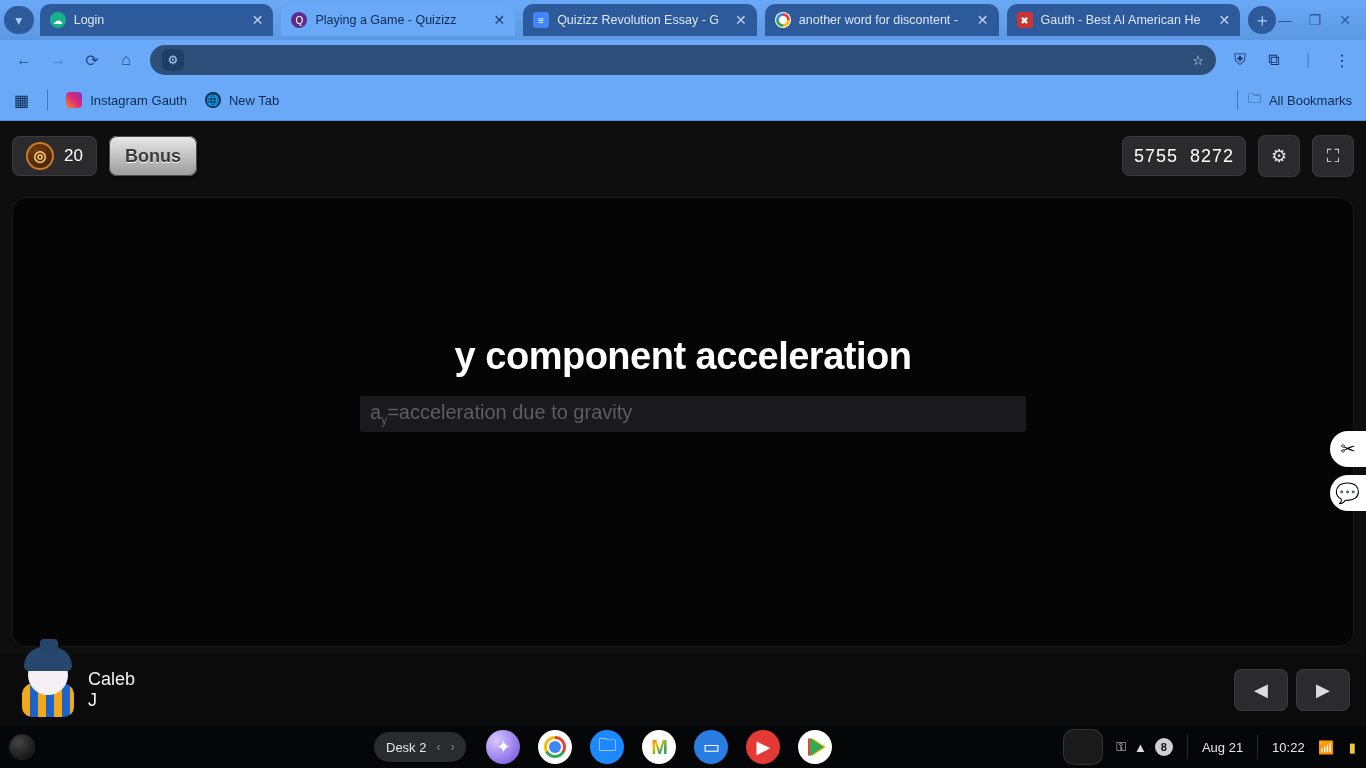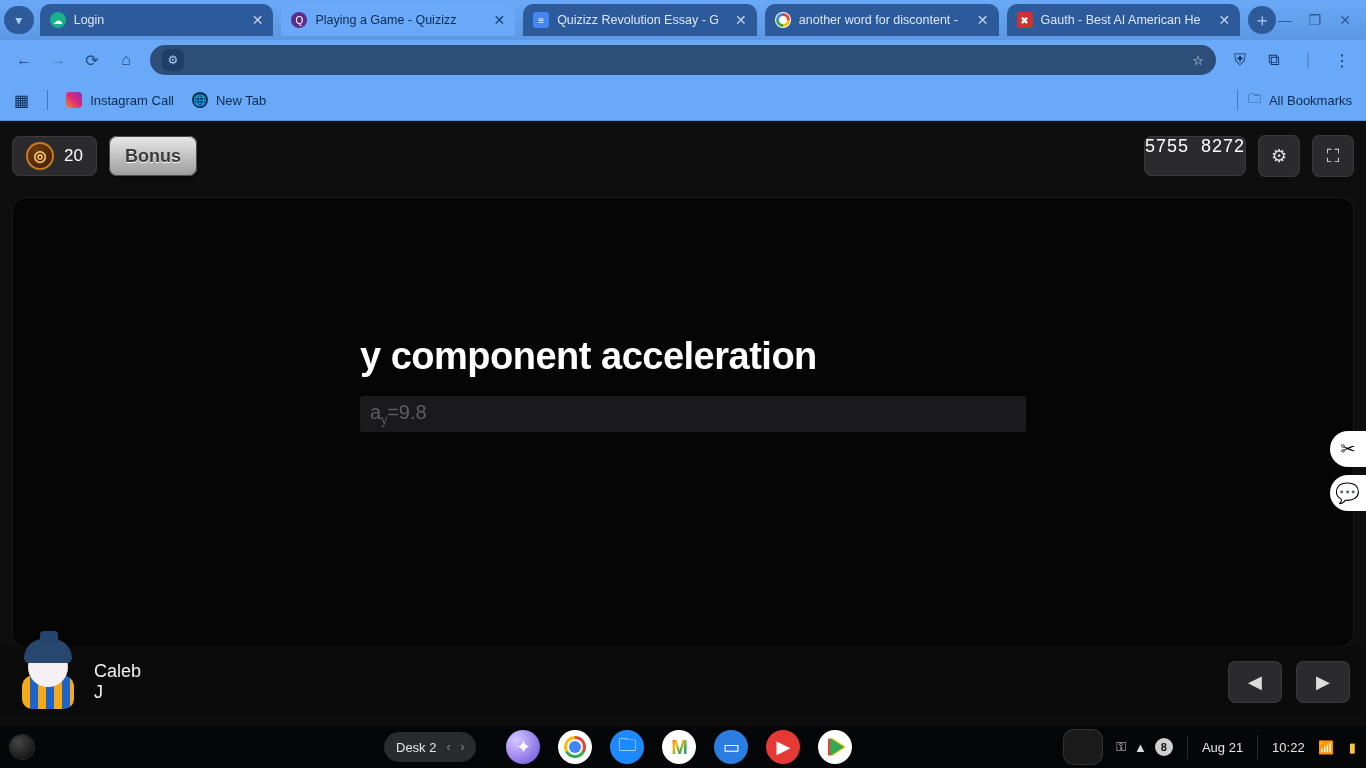--- a/index.html
+++ b/index.html
@@ -113,61 +113,61 @@
   .bonus {
     height:40px; border-radius:8px; padding:0 16px;
     background: linear-gradient(#e9e9e9, #9b9b9b);
     color:#3a3a3a; font-weight:700; font-size:18px;
     display:flex; align-items:center;
     box-shadow: 0 0 0 1px #4a4a4a inset, 0 2px 3px rgba(0,0,0,0.4);
     text-shadow: 0 1px 0 #fff;
   }
   .game-top .spacer { flex:1; }
   .score-pill {
-    height:40px; border-radius:8px; padding:0 1px;
+    height:40px; border-radius:8px; padding:0 12px;
     background:#2b2b2e; color:#fff; font-size:18px; letter-spacing:1px;
-    display:flex; align-items:flex-start; gap:12px;
+    display:flex; align-items:center; gap:12px;
     box-shadow: 0 0 0 1px #3a3a3d inset;
   }
   .sq-btn {
     width:42px; height:42px; border-radius:8px; background:#2b2b2e;
     display:flex; align-items:center; justify-content:center; color:#ddd;
     box-shadow: 0 0 0 1px #3a3a3d inset; font-size:18px;
   }
 
   .q-panel {
     position:absolute; left:12px; right:12px; top:76px; bottom:80px;
     background: var(--game-panel);
     border-radius:14px;
     box-shadow: 0 0 0 1px #1a1a1c inset;
   }
-  .q-content { position:absolute; top:138px; left:348px; right:348px; }
+  .q-content { position:absolute; top:138px; left:348px; right:348px;text-align:center; }
   .q-title { color:#fff; font-size:38px; font-weight:800; letter-spacing:-0.5px; font-family: "Arial Black", Arial, sans-serif; }
   .answer {
     margin-top:18px; background:#1a1a1c; height:36px;
     border-radius:2px; display:flex; align-items:center;
     padding:0 10px; color:#5d5d62; font-size:20px;
     width:646px;
   }
   .answer + .answer { margin-top:6px; }
   .answer sub { font-size:12px; vertical-align:sub; }
 
   .float-btn {
     position:absolute; right:0; width:36px; height:36px;
     background:#fff; display:flex; align-items:center; justify-content:center;
     font-size:18px; border-radius:18px 0 0 18px;
   }
   .float-scissors { top:310px; color:#000; }
   .float-bubble   { top:354px; color:#1e6fe0; font-size:20px; }
 
   
   .player-bar {
-    position:absolute; left:0; right:0; bottom:50px; height:72px;
+    position:absolute; left:0; right:0; bottom:42px; height:72px;
     background:#0b0b0c; display:flex; align-items:center;
-    padding:0 16px; gap:14px;
+    padding:0 16px; gap:8px;
   }
   .avatar-wrap { position:relative; width:64px; height:64px; margin-top:-18px; }
   .avatar-head {
     position:absolute; left:12px; top:6px; width:40px; height:40px;
     background:#f5f0f3; border-radius:50%;
   }
   .avatar-hat {
     position:absolute; left:8px; top:-2px; width:48px; height:24px;
     background:#28476e; border-radius:24px 24px 6px 6px;
   }
@@ -185,21 +185,21 @@
   .pb-btn {
     width:54px; height:42px; border-radius:8px; background:#2b2b2e;
     display:flex; align-items:center; justify-content:center; color:#ddd; font-size:18px;
     box-shadow: 0 0 0 1px #3a3a3d inset;
   }
 
   
   .shelf {
     position:absolute; left:0; right:0; bottom:0; height:42px;
     background: var(--shelf-bg);
-    display:flex; align-items:center; gap:10px;
+    display:flex; align-items:center; 
     padding:0 10px; color:#e6e6e6; font-size:13px;
   }
   .orb {
     width:24px; height:24px; border-radius:50%;
     background: radial-gradient(circle at 35% 30%, #444, #0a0a0a);
     box-shadow: 0 0 0 1px #2a2a2a;
   }
   .desk-pill {
     margin-left:340px; height:30px; border-radius:16px; background:#2a2b2d;
     display:flex; align-items:center; gap:10px; padding:0 12px; color:#e6e6e6;
@@ -306,21 +306,21 @@
     <span class="ico" style="opacity:0.35">|</span>
     <span class="ico">⋮</span>
   </div>
 </div>
 
 <div class="bm-row">
   <span style="font-size:16px;">▦</span>
   <span class="bm-div"></span>
   <div class="bm-item">
     <span style="width:16px;height:16px;border-radius:4px;background:linear-gradient(45deg,#f58529,#dd2a7b,#8134af);display:inline-block;"></span>
-    <span>Instagram Call</span>
+    <span>Instagram Gauth</span>
   </div>
   <div class="bm-item">
     <span style="width:16px;height:16px;border-radius:50%;background:#0b2b52;color:#6aa9f7;display:inline-flex;align-items:center;justify-content:center;font-size:11px;">🌐</span>
     <span>New Tab</span>
   </div>
   <div class="bm-right">
     <span class="bm-div"></span>
     <div class="bm-item">
       <span>🗀</span>
       <span>All Bookmarks</span>
@@ -350,21 +350,21 @@
       <span>⛶</span>
     </div>
   </div>
 
   <div class="q-panel">
     <div class="q-content">
       <div class="q-title">y component acceleration</div>
 
       <div class="answer">
         <span>
-          <span>a</span><sub>y</sub><span>=9.8</span>
+          <span>a</span><sub>y</sub><span>=acceleration due to gravity</span>
         </span>
       </div>
     </div>
   </div>
 
   <div class="float-btn float-scissors">
     <span>✂</span>
   </div>
   <div class="float-btn float-bubble">
     <span>💬</span>

